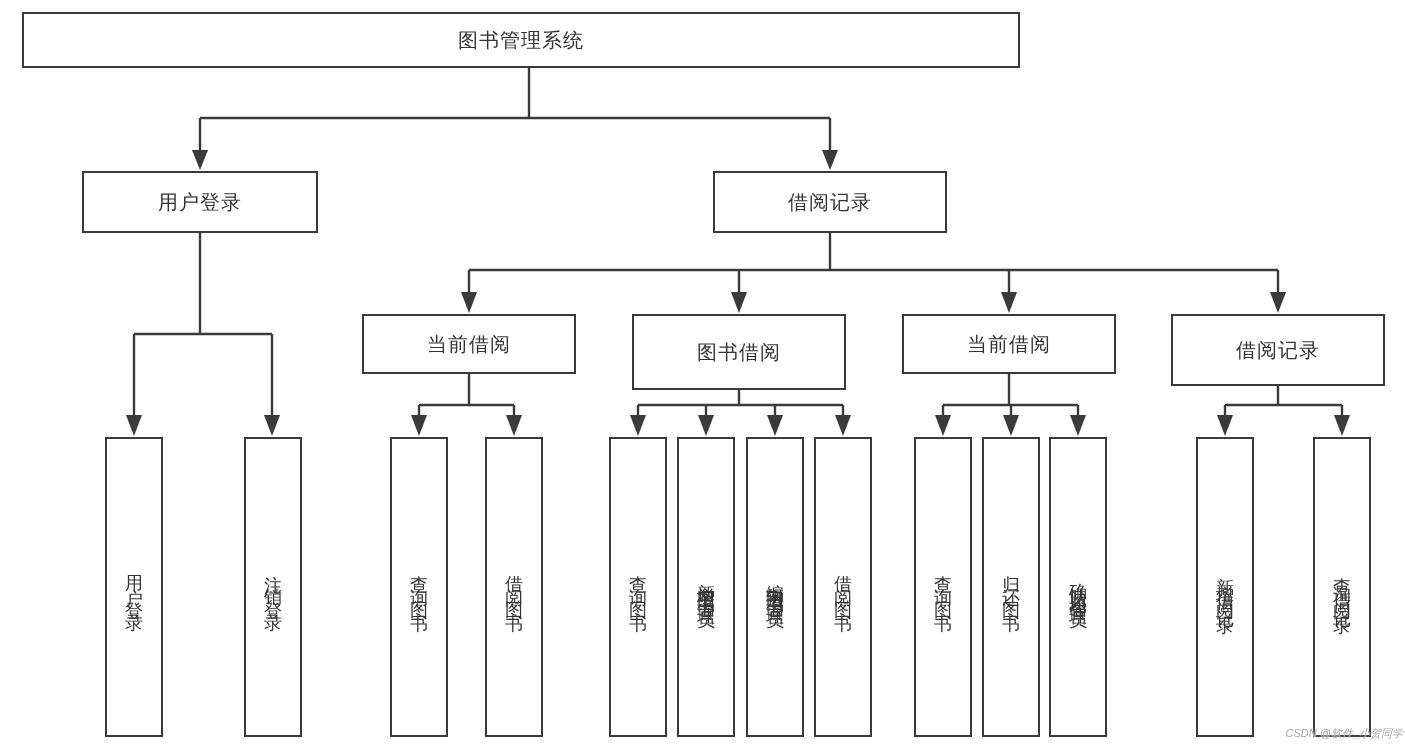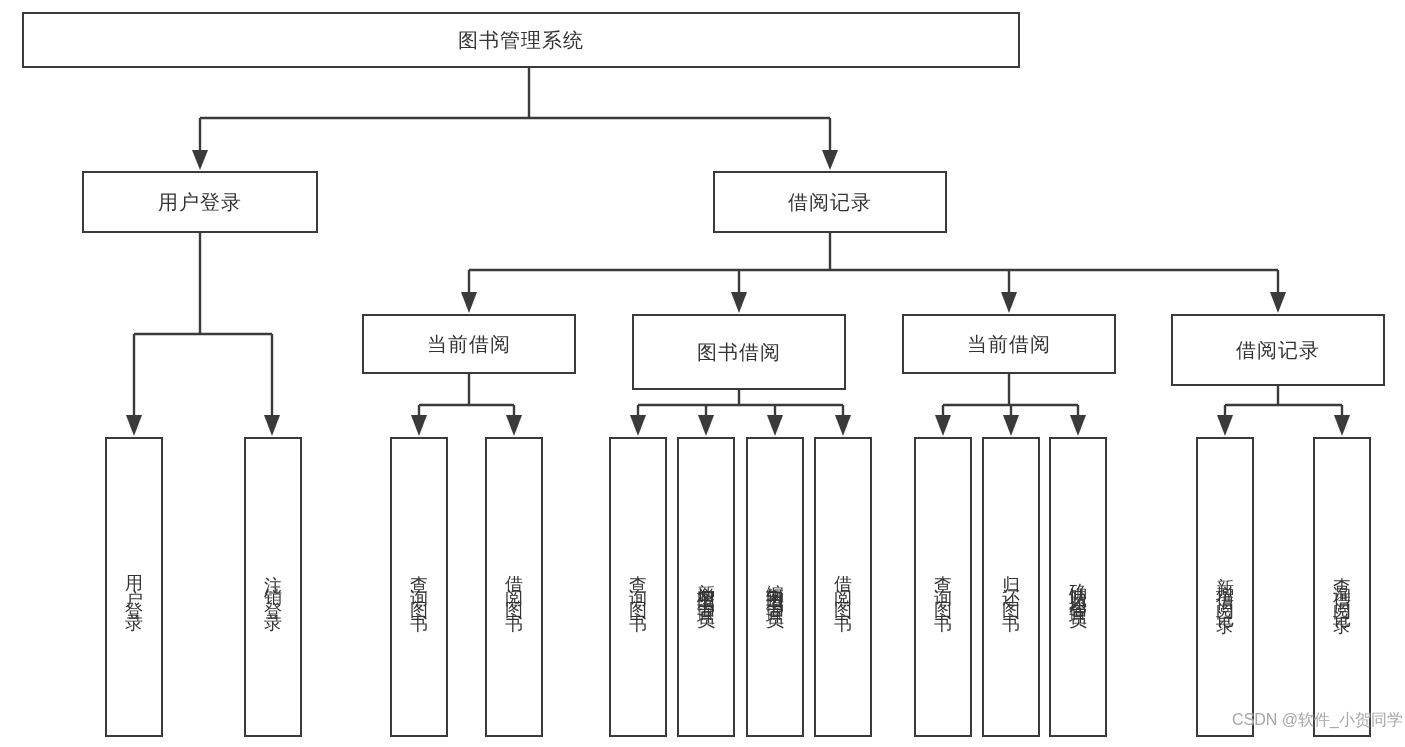--- a/index.html
+++ b/index.html
@@ -26,23 +26,23 @@
   .hlabel{font-size:20px;letter-spacing:1px;white-space:nowrap;}
   .leaf{width:58px;height:300px;}
   .vtext{
     writing-mode:vertical-rl;text-orientation:mixed;
     font-size:18px;line-height:1;white-space:nowrap;
   }
   .ls-wide{letter-spacing:13px;}
   .ls-med{letter-spacing:8px;}
   .ls-tight{letter-spacing:4px;}
   .watermark{
-    position:absolute;right:2px;bottom:16px;z-index:5;
-    font-size:16px;color:var(--watermark);
-    text-shadow:0 0 2px #ffffff;white-space:nowrap;
+    position:absolute;right:2px;bottom:6px;z-index:5;
+    font-size:11px;color:var(--watermark);
+    text-shadow:0 0 2px #ffffff;white-space:nowrap;font-style:italic;
   }
 </style>
 </head>
 <body>
 
 <div class="canvas">
 
   <svg class="connectors" width="1405" height="747" viewBox="0 0 1405 747">
 
     <path d="M529,68 V118 M200,118 H830 M200,118 V150 M830,118 V150"></path>

